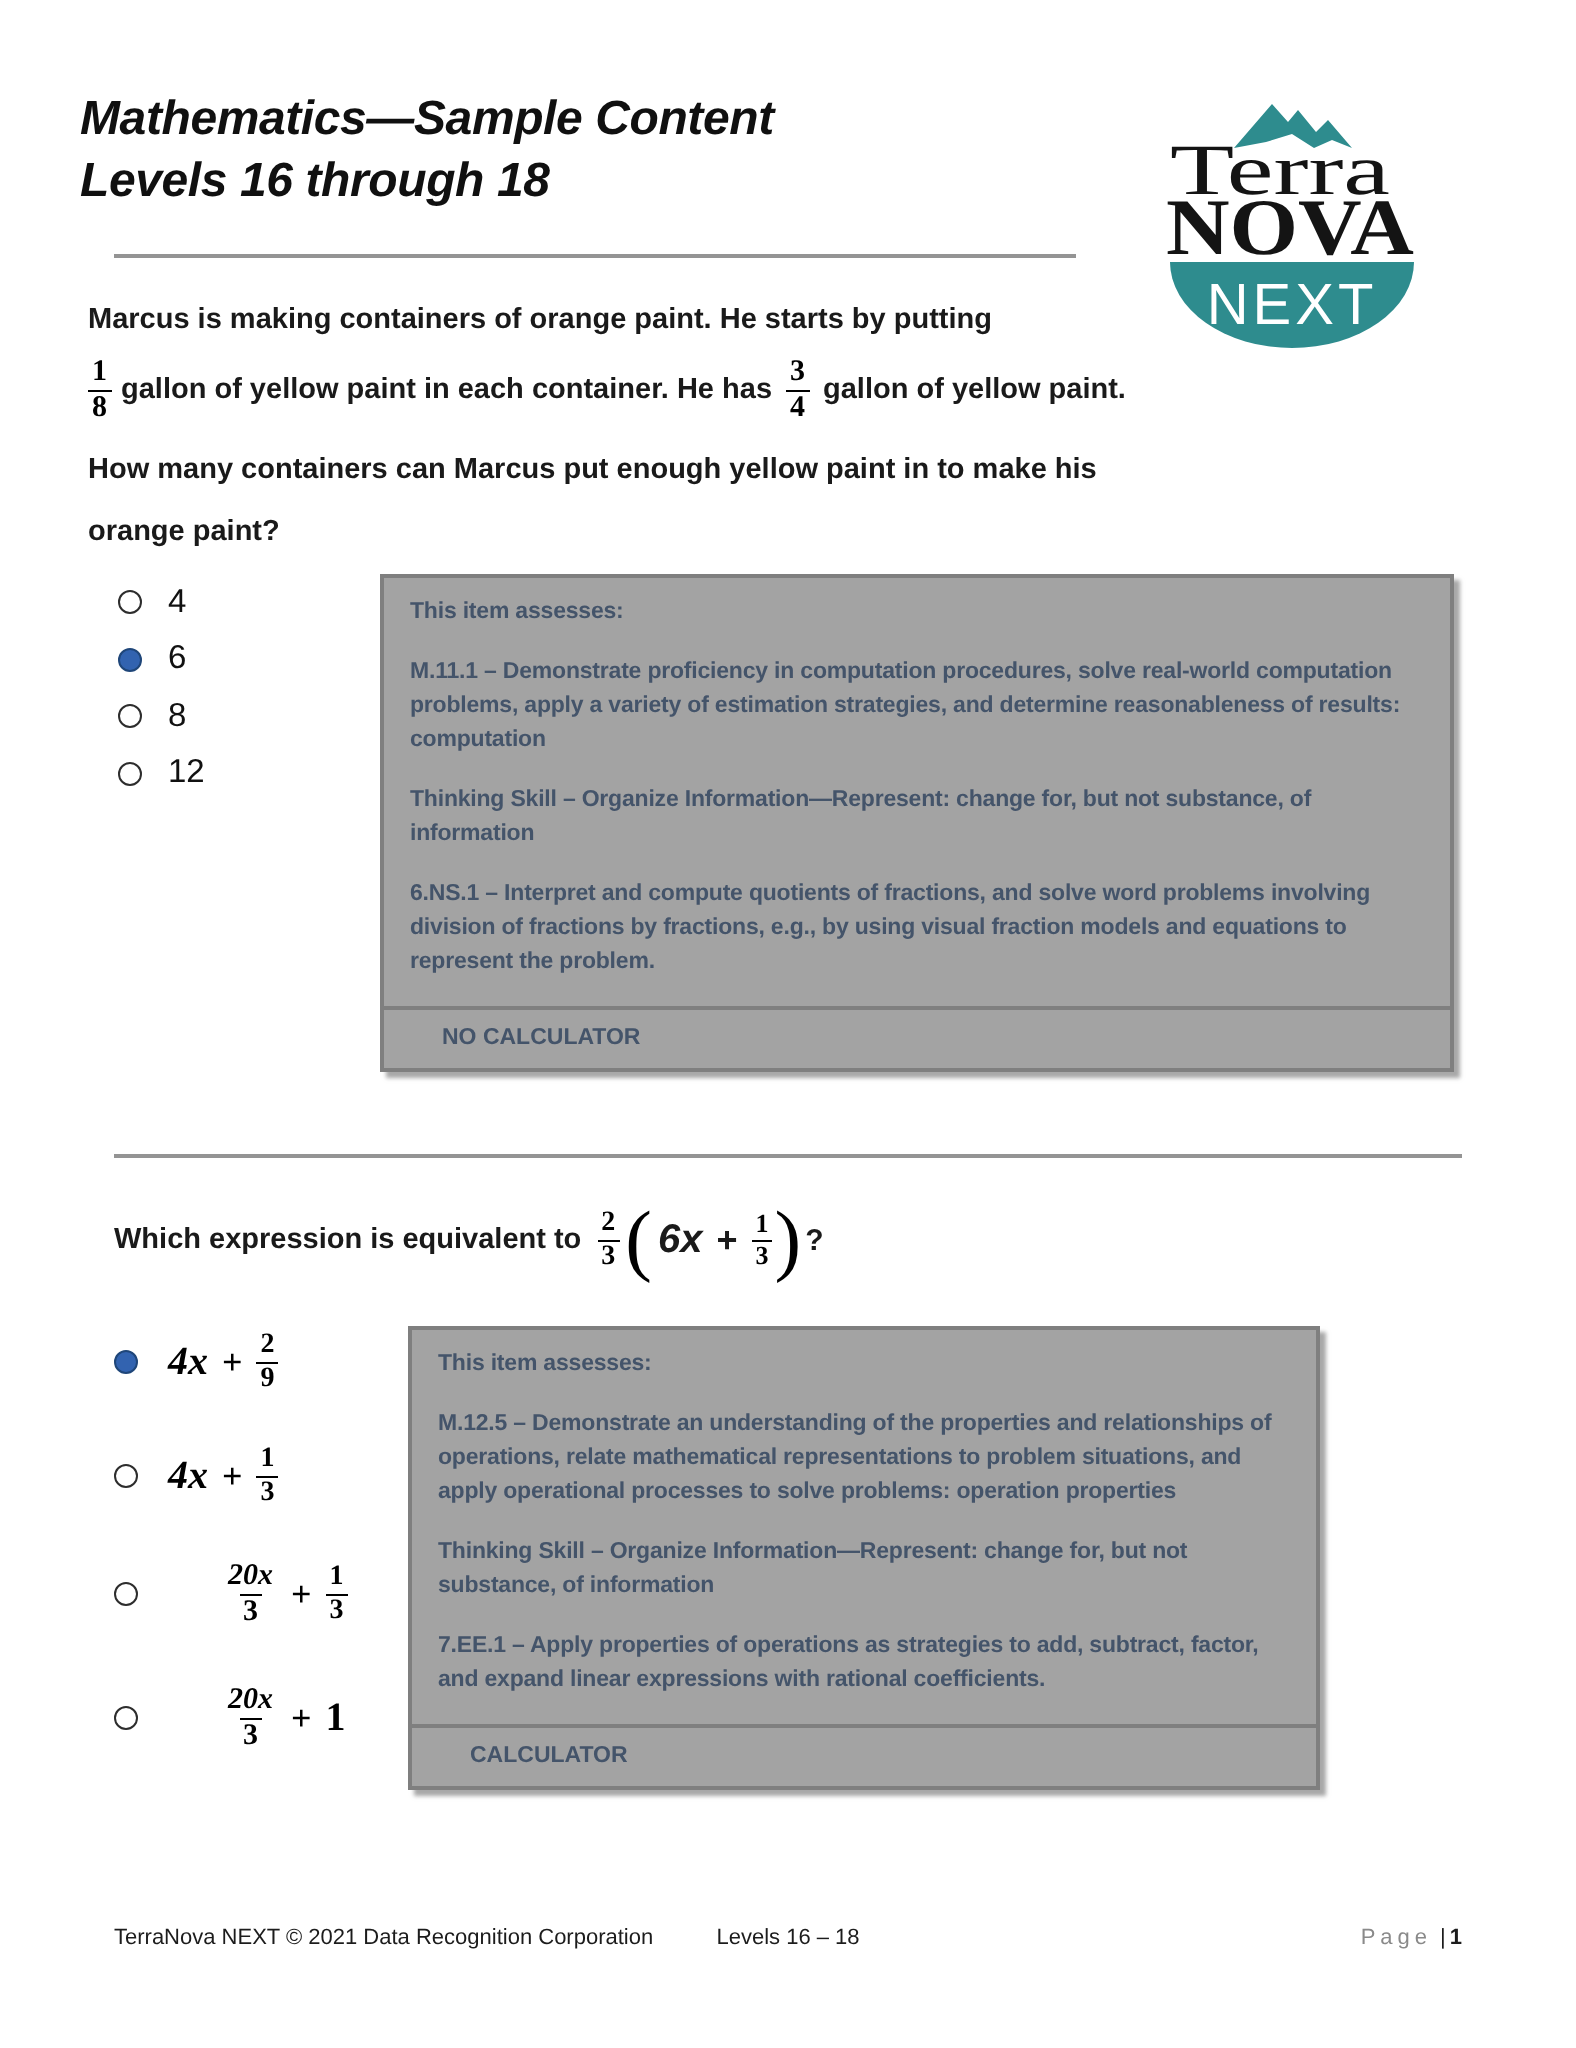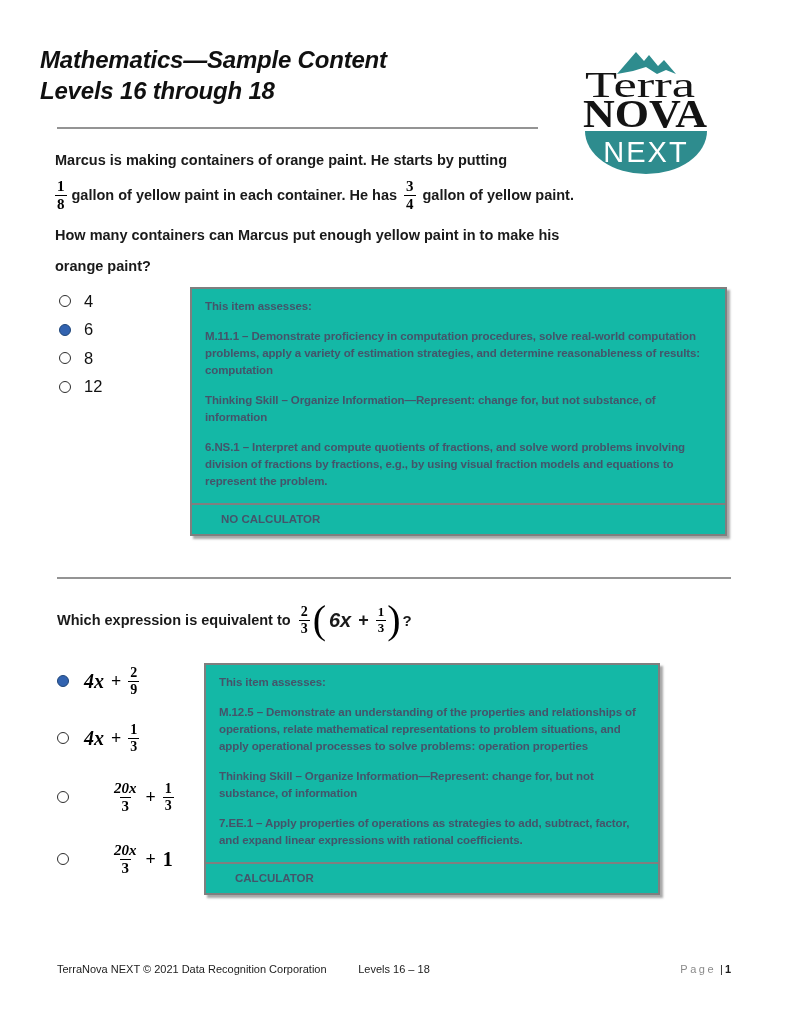--- a/index.html
+++ b/index.html
@@ -8,21 +8,21 @@
 
   
   .title{position:absolute;left:40px;top:44px;font-size:24px;font-weight:bold;font-style:italic;
          color:#101010;line-height:31px;letter-spacing:-0.2px;}
   .logo{position:absolute;left:578px;top:36px;width:140px;height:148px;}
   .rule{position:absolute;height:2px;background:#949494;}
   .rule1{left:57px;top:127px;width:481px;}
   .rule2{left:57px;top:577px;width:674px;}
 
   
-  .q1text{position:absolute;left:55px;top:150px;font-weight:bold;font-size:14.5px;white-space:nowrap;}
+  .q1text{position:absolute;left:44px;top:150px;font-weight:bold;font-size:14.5px;white-space:nowrap;}
   .q1l1{height:20px;line-height:20px;}
   .q1l2{display:flex;align-items:center;height:46px;margin-top:2px;}
   .q1l2 .gap1{margin-left:5px;}
   .q1l2 .gap2{margin:0 7px 0 7px;}
   .q1l3{margin-top:7px;height:20px;line-height:20px;}
   .q1l4{margin-top:11px;height:20px;line-height:20px;}
 
   
   .frac{display:inline-flex;flex-direction:column;align-items:center;
         font-family:"Liberation Serif",serif;font-weight:bold;line-height:1.12;color:#000;}
@@ -57,21 +57,21 @@
   
   .q2formula{position:absolute;left:57px;top:596px;height:48px;display:flex;align-items:center;
              font-weight:bold;font-size:14.5px;color:#1a1a1a;}
   .q2formula .math{display:flex;align-items:center;margin-left:8px;}
   .paren{font-family:"Liberation Serif",serif;font-size:40px;font-weight:normal;line-height:44px;
          margin:0 1px;color:#000;}
   .q2formula .mvar{margin-left:2px;}
   .qmark{font-size:15px;font-weight:bold;margin-left:1px;}
 
   
-  .assess{position:absolute;background:#14b8a6;border:2px solid #7f7f7f;
+  .assess{position:absolute;background:#a3a3a3;border:2px solid #7f7f7f;
           box-shadow:3px 3px 2px rgba(110,110,110,0.6);color:#44546a;font-weight:bold;}
   .assess1{left:190px;top:287px;width:533px;}
   .assess2{left:204px;top:663px;width:452px;}
   .assess .body{padding:9px 13px 0 13px;}
   .assess p{margin:0 0 13px 0;font-size:11.5px;line-height:17px;letter-spacing:-0.1px;}
   .assess .calcrow{border-top:2px solid #7f7f7f;padding:6px 13px 7px 29px;font-size:11.5px;line-height:16px;}
 
   
   .f-left{position:absolute;left:57px;top:963px;font-size:11px;color:#1c1c1c;}
   .f-center{position:absolute;left:0;right:0;top:963px;text-align:center;font-size:11px;color:#1c1c1c;}

